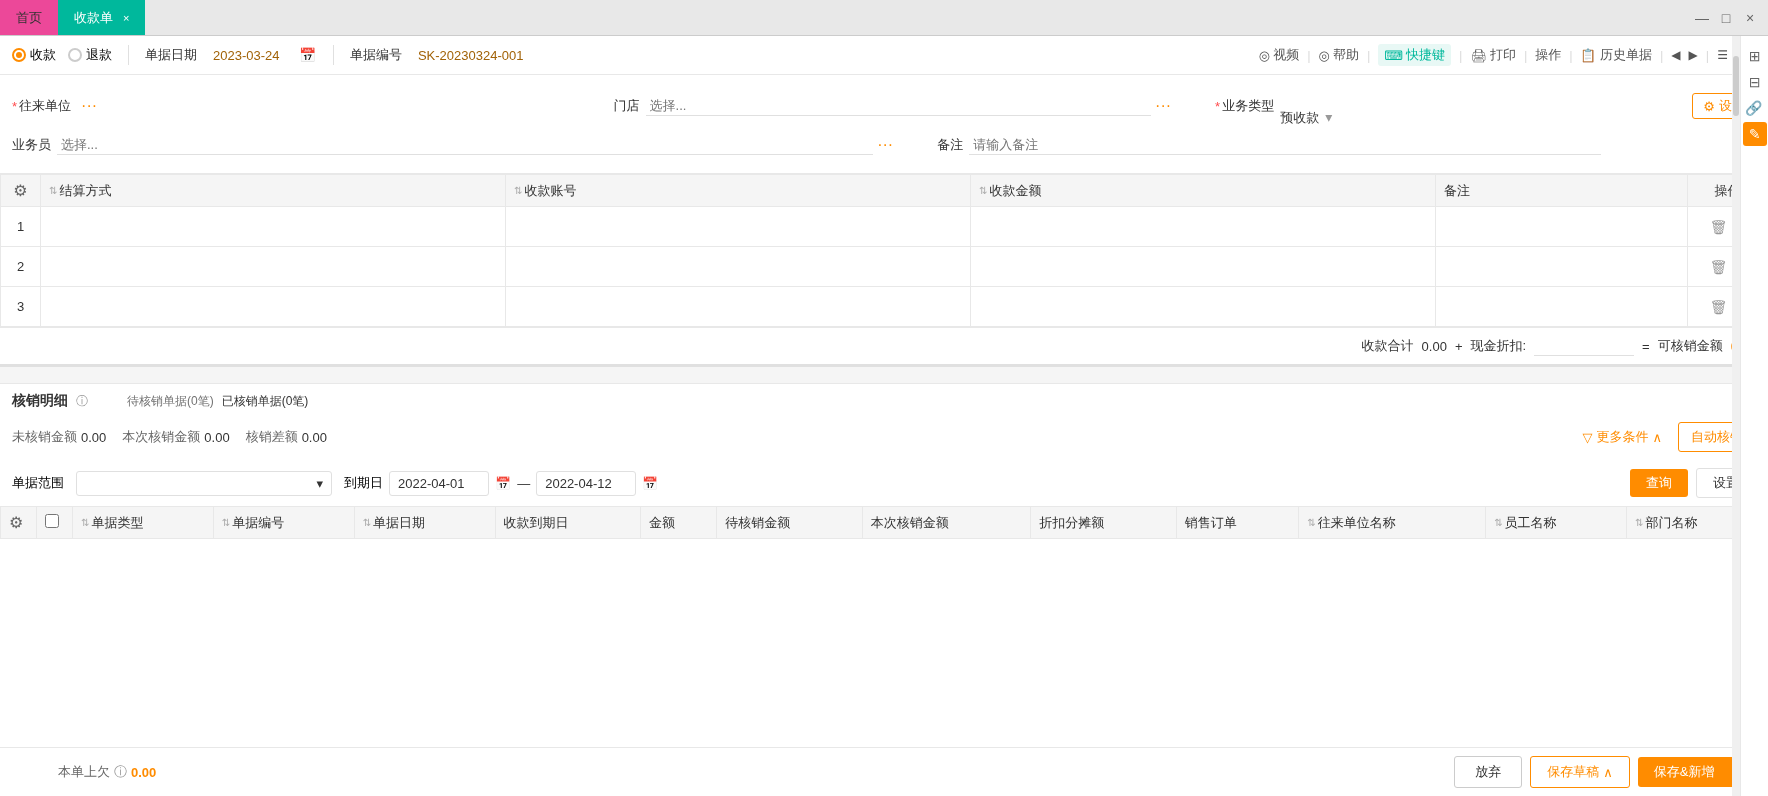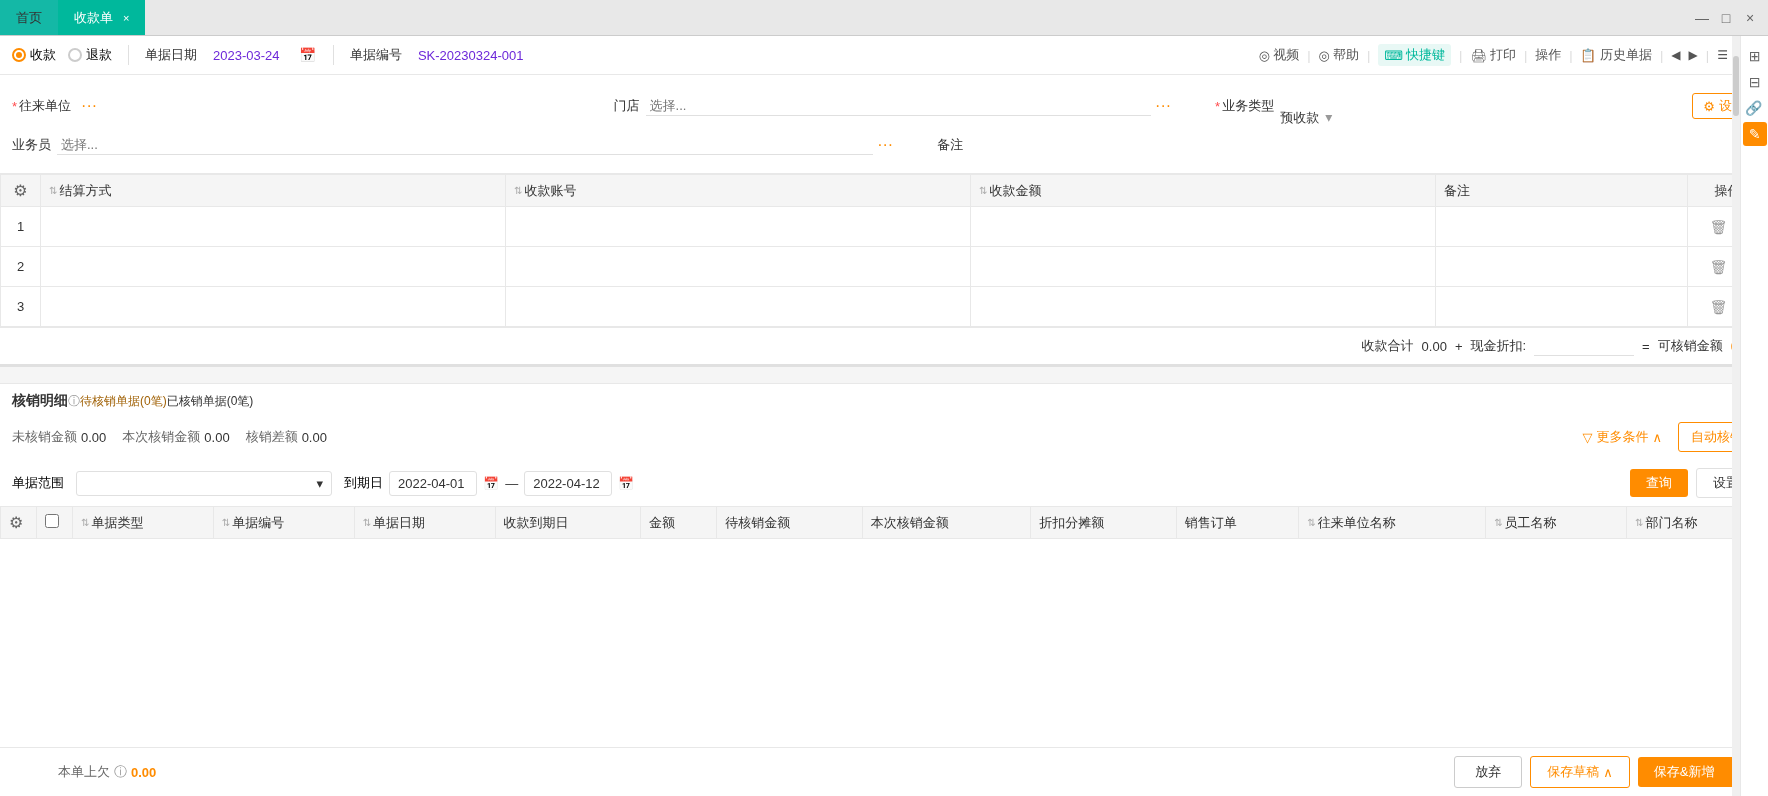--- a/index.html
+++ b/index.html
@@ -11,21 +11,21 @@
       background: #e8e8e8; height: 36px;
       border-bottom: 1px solid #ccc;
     }
     .tab-item {
       display: flex; align-items: center; padding: 0 16px; height: 100%;
       cursor: pointer; font-size: 13px; color: #333; gap: 6px;
     }
     .tab-item.active {
       background: #00b89c; color: #fff;
     }
-    .tab-item.home { background: #14b8a6; color: #333; }
+    .tab-item.home { background: #ec4899; color: #333; }
     .tab-close { font-size: 11px; cursor: pointer; margin-left: 4px; }
     .tab-spacer { flex: 1; }
     .tab-controls { display: flex; align-items: center; padding: 0 8px; gap: 4px; }
     .tab-ctrl-btn { width: 20px; height: 20px; display: flex; align-items: center; justify-content: center; cursor: pointer; color: #666; font-size: 14px; }
 
     
     .main-content {
       background: #fff; margin: 0; height: calc(796px - 36px);
       display: flex; flex-direction: column;
     }
@@ -35,21 +35,21 @@
       display: flex; align-items: center; padding: 8px 12px;
       border-bottom: 1px solid #e8e8e8; gap: 16px; flex-shrink: 0;
     }
     .radio-group { display: flex; align-items: center; gap: 12px; }
     .radio-item { display: flex; align-items: center; gap: 4px; cursor: pointer; }
     .radio-dot { width: 14px; height: 14px; border-radius: 50%; border: 2px solid #ccc; display: flex; align-items: center; justify-content: center; }
     .radio-dot.active { border-color: #ff8c00; }
     .radio-dot.active::after { content: ''; width: 6px; height: 6px; border-radius: 50%; background: #ff8c00; }
     .divider-v { width: 1px; height: 20px; background: #e0e0e0; }
     .field-label { color: #333; white-space: nowrap; }
-    .field-value { color: #6d28d9; }
+    .field-value { color: #a16207; }
     .calendar-icon { color: #ff8c00; cursor: pointer; font-size: 14px; margin-left: 4px; }
     .toolbar-spacer { flex: 1; }
     .toolbar-actions { display: flex; align-items: center; gap: 8px; }
     .action-link { display: flex; align-items: center; gap: 3px; color: #555; cursor: pointer; font-size: 12px; }
     .action-sep { color: #ddd; }
 
     
     .form-area {
       padding: 10px 12px; border-bottom: 1px solid #e8e8e8; flex-shrink: 0;
     }
@@ -107,26 +107,26 @@
     
     .section-divider {
       background: #f5f5f5; padding: 8px 12px;
       border-top: 3px solid #e0e0e0; border-bottom: 1px solid #e8e8e8;
       flex-shrink: 0;
     }
 
     
     .writeoff-section { display: flex; flex-direction: column; flex: 1; overflow: hidden; }
     .writeoff-header {
-      display: flex; align-items: center; padding: 8px 12px; gap: 0;
+      display: flex; align-items: center; padding: 8px 12px; gap: 8px;
       flex-shrink: 0;
     }
     .section-title { font-size: 14px; font-weight: bold; color: #333; }
     .info-icon { color: #999; cursor: pointer; font-size: 12px; }
-    .tab-link { color: #a16207; cursor: pointer; font-size: 12px; }
+    .tab-link { color: #737373; cursor: pointer; font-size: 12px; margin-left: 31px; }
     .tab-link-inactive { color: #333; cursor: pointer; font-size: 12px; }
 
     .writeoff-stats {
       display: flex; align-items: center; padding: 4px 12px 8px; gap: 16px;
       flex-shrink: 0;
     }
     .stat-item { display: flex; align-items: center; gap: 4px; justify-content: flex-end; }
     .stat-label { color: #666; }
     .stat-value { color: #333; }
 
@@ -136,21 +136,21 @@
     }
     .filter-field { display: flex; align-items: center; gap: 6px; flex: 1; }
     .filter-select {
       border: 1px solid #e0e0e0; padding: 4px 8px; border-radius: 3px;
       color: #333; cursor: pointer; flex: 1; display: flex; align-items: center;
       justify-content: space-between; background: #fff;
     }
     .date-range { display: flex; align-items: center; gap: 6px; }
     .date-input {
       border: 1px solid #e0e0e0; padding: 4px 8px; border-radius: 3px;
-      color: #333; width: 88px;
+      color: #333; width: 100px;
     }
     .date-sep { color: #333; }
     .filter-right { display: flex; align-items: center; gap: 8px; }
     .more-filter { display: flex; align-items: center; gap: 4px; color: #ff8c00; cursor: pointer; }
     .query-btn {
       background: #ff8c00; color: #fff; border: none; padding: 5px 16px;
       border-radius: 3px; cursor: pointer;
     }
     .set-btn {
       background: #fff; color: #333; border: 1px solid #e0e0e0; padding: 5px 16px;
@@ -329,20 +329,21 @@
 
       <div class="form-field" style="flex: 2;">
         <span class="form-field-label">业务员</span>
         <input class="form-input" type="text" placeholder="选择..." style="">
         <span class="more-btn">···</span>
       </div>
 
 
       <div class="form-field" style="flex: 1.5; padding-left: 40px;">
         <span class="form-field-label">备注</span>
+        <input class="form-input" type="text" placeholder="请输入备注" style="">
       </div>
       <div style="flex:0.35"></div>
     </div>
   </div>
 
   <div class="table-section">
     <table class="data-table">
       <thead>
         <tr>
           <th class="col-num">

